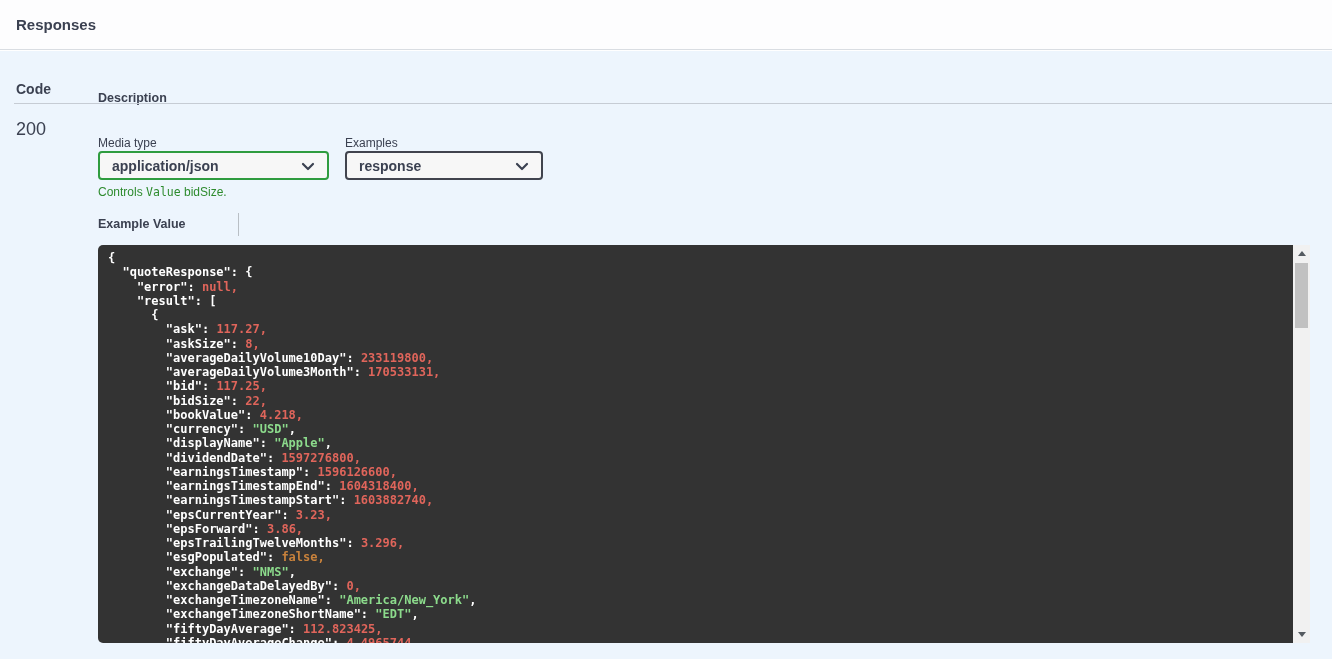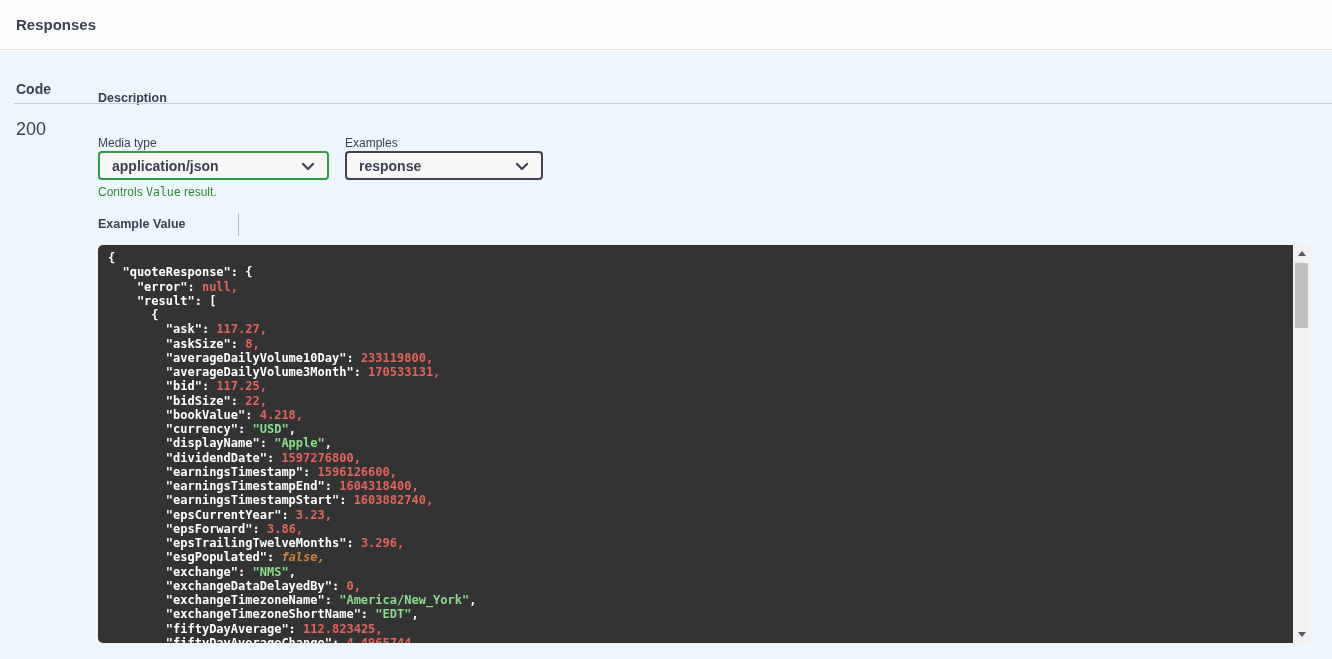--- a/index.html
+++ b/index.html
@@ -60,21 +60,21 @@
     background:var(--code-background,#333333); border-radius:5px 0 0 5px; overflow:hidden;
   }
   .code {
     position:absolute; left:10px; top:6px; right:4px; bottom:0;
     font-family:"DejaVu Sans Mono", monospace; font-size:12px; font-weight:bold;
     line-height:14.25px; white-space:pre; color:var(--code-plain,#ffffff); overflow:hidden;
   }
   .t-p { color:var(--code-plain,#ffffff); }
   .t-s { color:var(--code-string,#8cdb8c); }
   .t-n { color:var(--code-number,#e0655b);margin-top:33px; }
-  .t-b { color:var(--code-boolean,#c8823c);font-style:italic; }
+  .t-b { color:var(--code-boolean,#c8823c); }
 
   .vscroll {
     position:absolute; right:0; top:0; width:17px; height:398px;
     background:#f1f1f1;
   }
   .sb-btn { position:absolute; left:0; width:17px; height:17px; display:flex;
             align-items:center; justify-content:center; cursor:pointer; }
   .sb-up   { top:0; }
   .sb-down { bottom:0; }
   .tri-up   { width:0; height:0; border-left:4px solid transparent; border-right:4px solid transparent; border-bottom:5px solid #555a60; }
@@ -110,21 +110,21 @@
     <div class="ctrl-label lbl-examples">Examples</div>
     <div class="select sel-examples">
       <span class="sel-text">response</span>
       <span class="chev">
         <svg width="14" height="9" viewBox="0 0 14 9">
             <polyline points="2,2 7,7 12,2" fill="none" stroke="#3b4151" stroke-width="2.2" stroke-linecap="round" stroke-linejoin="round"></polyline>
           </svg>
       </span>
     </div>
 
-    <div class="accept-note"><span>Controls </span><code>Value</code><span> result.</span></div>
+    <div class="accept-note"><span>Controls </span><code>Value</code><span> bidSize.</span></div>
 
     <div class="tab-row">
       <button class="tab-btn">Example Value</button>
       <div class="tab-div"></div>
     </div>
 
     <div class="codewrap">
       <div class="codeblock">
         <div class="code"><div class="code-line"><span class="t-p">{</span></div><div class="code-line"><span class="t-p">  "quoteResponse": {</span></div><div class="code-line"><span class="t-p">    "error": </span><span class="t-n">null,</span></div><div class="code-line"><span class="t-p">    "result": [</span></div><div class="code-line"><span class="t-p">      {</span></div><div class="code-line"><span class="t-p">        "ask": </span><span class="t-n">117.27,</span></div><div class="code-line"><span class="t-p">        "askSize": </span><span class="t-n">8,</span></div><div class="code-line"><span class="t-p">        "averageDailyVolume10Day": </span><span class="t-n">233119800,</span></div><div class="code-line"><span class="t-p">        "averageDailyVolume3Month": </span><span class="t-n">170533131,</span></div><div class="code-line"><span class="t-p">        "bid": </span><span class="t-n">117.25,</span></div><div class="code-line"><span class="t-p">        "bidSize": </span><span class="t-n">22,</span></div><div class="code-line"><span class="t-p">        "bookValue": </span><span class="t-n">4.218,</span></div><div class="code-line"><span class="t-p">        "currency": </span><span class="t-s">"USD"</span><span class="t-p">,</span></div><div class="code-line"><span class="t-p">        "displayName": </span><span class="t-s">"Apple"</span><span class="t-p">,</span></div><div class="code-line"><span class="t-p">        "dividendDate": </span><span class="t-n">1597276800,</span></div><div class="code-line"><span class="t-p">        "earningsTimestamp": </span><span class="t-n">1596126600,</span></div><div class="code-line"><span class="t-p">        "earningsTimestampEnd": </span><span class="t-n">1604318400,</span></div><div class="code-line"><span class="t-p">        "earningsTimestampStart": </span><span class="t-n">1603882740,</span></div><div class="code-line"><span class="t-p">        "epsCurrentYear": </span><span class="t-n">3.23,</span></div><div class="code-line"><span class="t-p">        "epsForward": </span><span class="t-n">3.86,</span></div><div class="code-line"><span class="t-p">        "epsTrailingTwelveMonths": </span><span class="t-n">3.296,</span></div><div class="code-line"><span class="t-p">        "esgPopulated": </span><span class="t-b">false,</span></div><div class="code-line"><span class="t-p">        "exchange": </span><span class="t-s">"NMS"</span><span class="t-p">,</span></div><div class="code-line"><span class="t-p">        "exchangeDataDelayedBy": </span><span class="t-n">0,</span></div><div class="code-line"><span class="t-p">        "exchangeTimezoneName": </span><span class="t-s">"America/New_York"</span><span class="t-p">,</span></div><div class="code-line"><span class="t-p">        "exchangeTimezoneShortName": </span><span class="t-s">"EDT"</span><span class="t-p">,</span></div><div class="code-line"><span class="t-p">        "fiftyDayAverage": </span><span class="t-n">112.823425,</span></div><div class="code-line"><span class="t-p">        "fiftyDayAverageChange": </span><span class="t-n">4.4965744,</span></div></div>
       </div>

